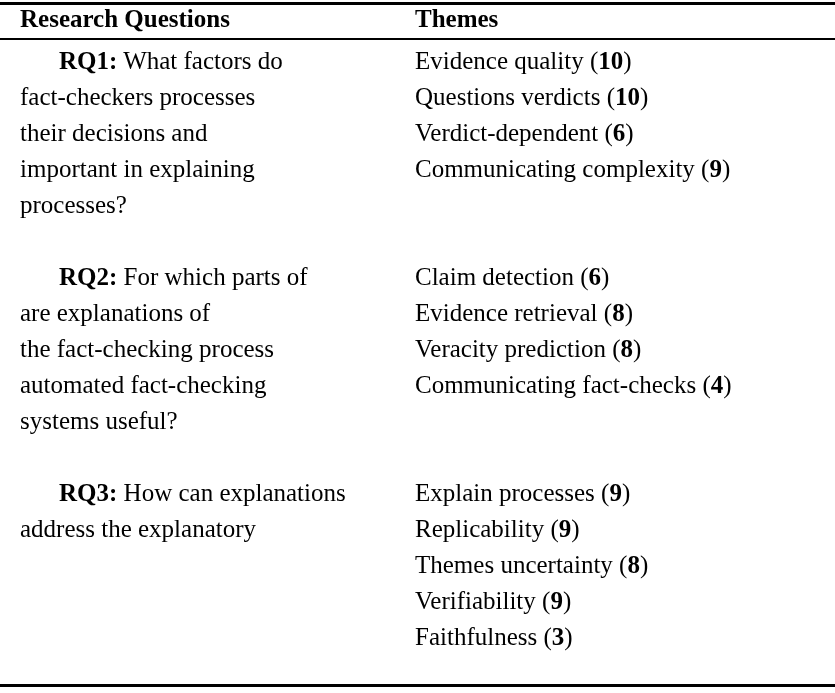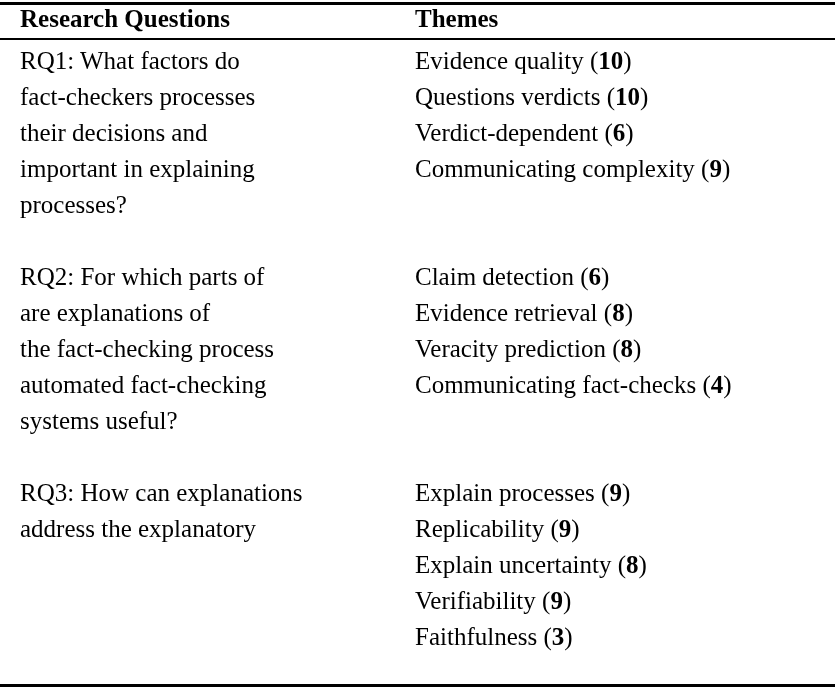--- a/index.html
+++ b/index.html
@@ -74,21 +74,22 @@
   }
   .q-lines, .t-lines {
     font-size: 25px;
     line-height: 36px;
   }
   .q-line, .t-line {
     white-space: nowrap;
     height: 36px;
   }
   .rq-label {
-    font-weight: normal;
+    font-weight: bold;
+    margin-left: 39px;
   }
   .count {
     font-weight: bold;
     margin-top: 36px;
   }
   .paren {
     font-weight: normal;
   }
 
   .block-gap {
@@ -164,21 +165,21 @@
           <div class="col-q">
             <div class="q-lines">
               <div class="q-line"><span class="rq-label">RQ3:</span> <span>How can explanations</span></div>
               <div class="q-line"><span>address the explanatory</span></div>
             </div>
           </div>
           <div class="col-t">
             <div class="t-lines">
               <div class="t-line"><span>Explain processes</span> <span class="paren">(</span><span class="count">9</span><span class="paren">)</span></div>
               <div class="t-line"><span>Replicability</span> <span class="paren">(</span><span class="count">9</span><span class="paren">)</span></div>
-              <div class="t-line"><span>Explain uncertainty</span> <span class="paren">(</span><span class="count">8</span><span class="paren">)</span></div>
+              <div class="t-line"><span>Themes uncertainty</span> <span class="paren">(</span><span class="count">8</span><span class="paren">)</span></div>
               <div class="t-line"><span>Verifiability</span> <span class="paren">(</span><span class="count">9</span><span class="paren">)</span></div>
               <div class="t-line"><span>Faithfulness</span> <span class="paren">(</span><span class="count">3</span><span class="paren">)</span></div>
             </div>
           </div>
         </div>
       </div>
 
   </div>
 </div>
 

